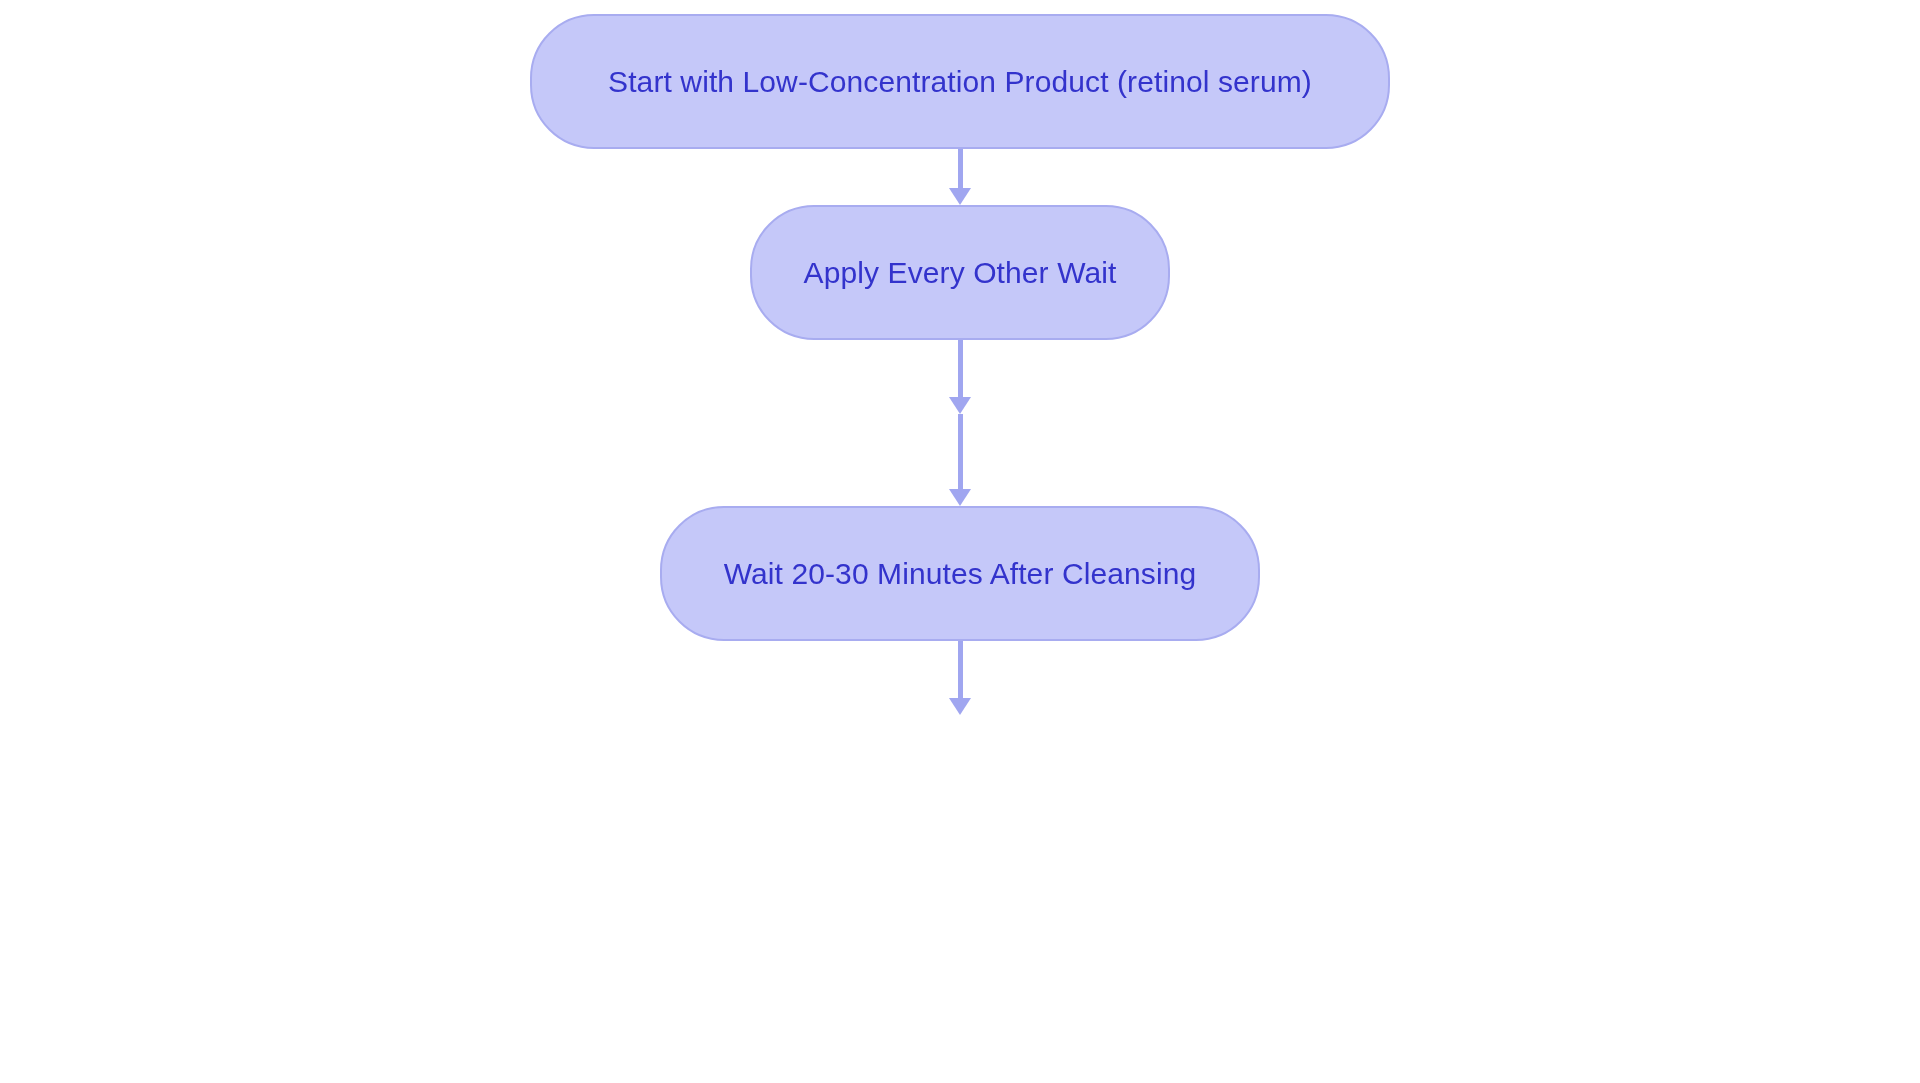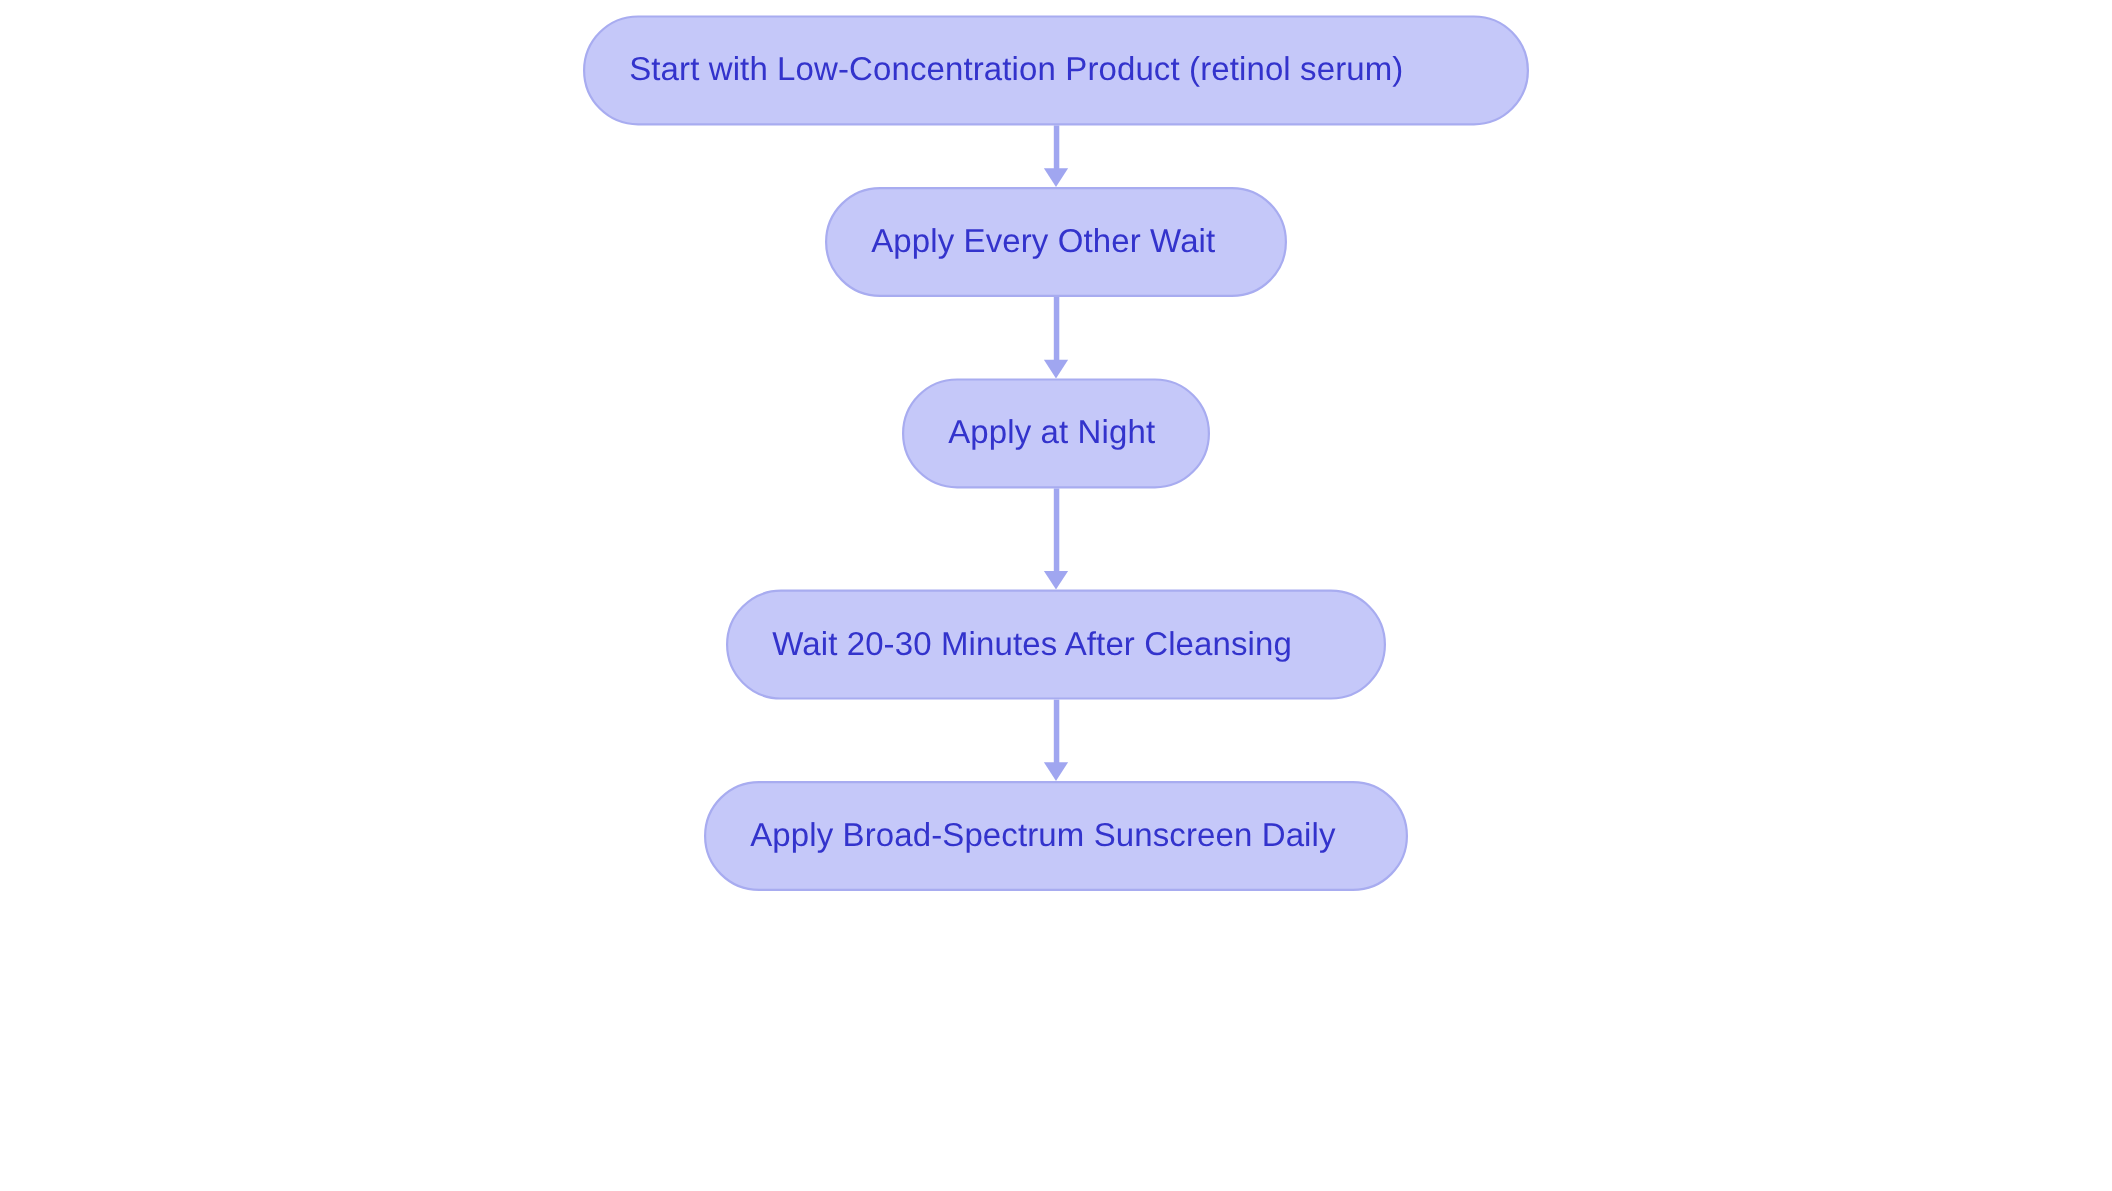--- a/index.html
+++ b/index.html
@@ -27,26 +27,27 @@
   .flow-row {
     display: flex;
     justify-content: center;
     align-items: center;
     width: 100%;
   }
 
   
   .node {
     box-sizing: border-box;
-    height: 100px;
+    height: 135px;
     border-radius: 64px;
     background: #c5c8f9;
     border: 2px solid #a8acf0;
     display: flex;
     align-items: center;
+    justify-content: center;
     padding: 0 40px;
     position: relative;
   }
   .node-label {
     color: #3333cc;
     font-size: 30px;
     font-weight: 400;
     letter-spacing: 0.1px;
     white-space: nowrap;
     line-height: 1;
@@ -106,41 +107,31 @@
     <div class="node node-w-420">
       <span class="node-label">Apply Every Other Wait</span>
     </div>
   </div>
 
   <div class="connector conn-h-75">
     <div class="connector-line"></div>
     <div class="connector-head"></div>
   </div>
 
-  <div class="flow-row">
-    <div class="node node-w-280">
-      <span class="node-label">Apply at Night</span>
-    </div>
-  </div>
 
   <div class="connector conn-h-93">
     <div class="connector-line"></div>
     <div class="connector-head"></div>
   </div>
 
   <div class="flow-row">
     <div class="node node-w-600">
       <span class="node-label">Wait 20-30 Minutes After Cleansing</span>
     </div>
   </div>
 
   <div class="connector conn-h-75">
     <div class="connector-line"></div>
     <div class="connector-head"></div>
   </div>
 
-  <div class="flow-row">
-    <div class="node node-w-640">
-      <span class="node-label">Apply Broad-Spectrum Sunscreen Daily</span>
-    </div>
-  </div>
 
 </div>
 
 </body></html>

